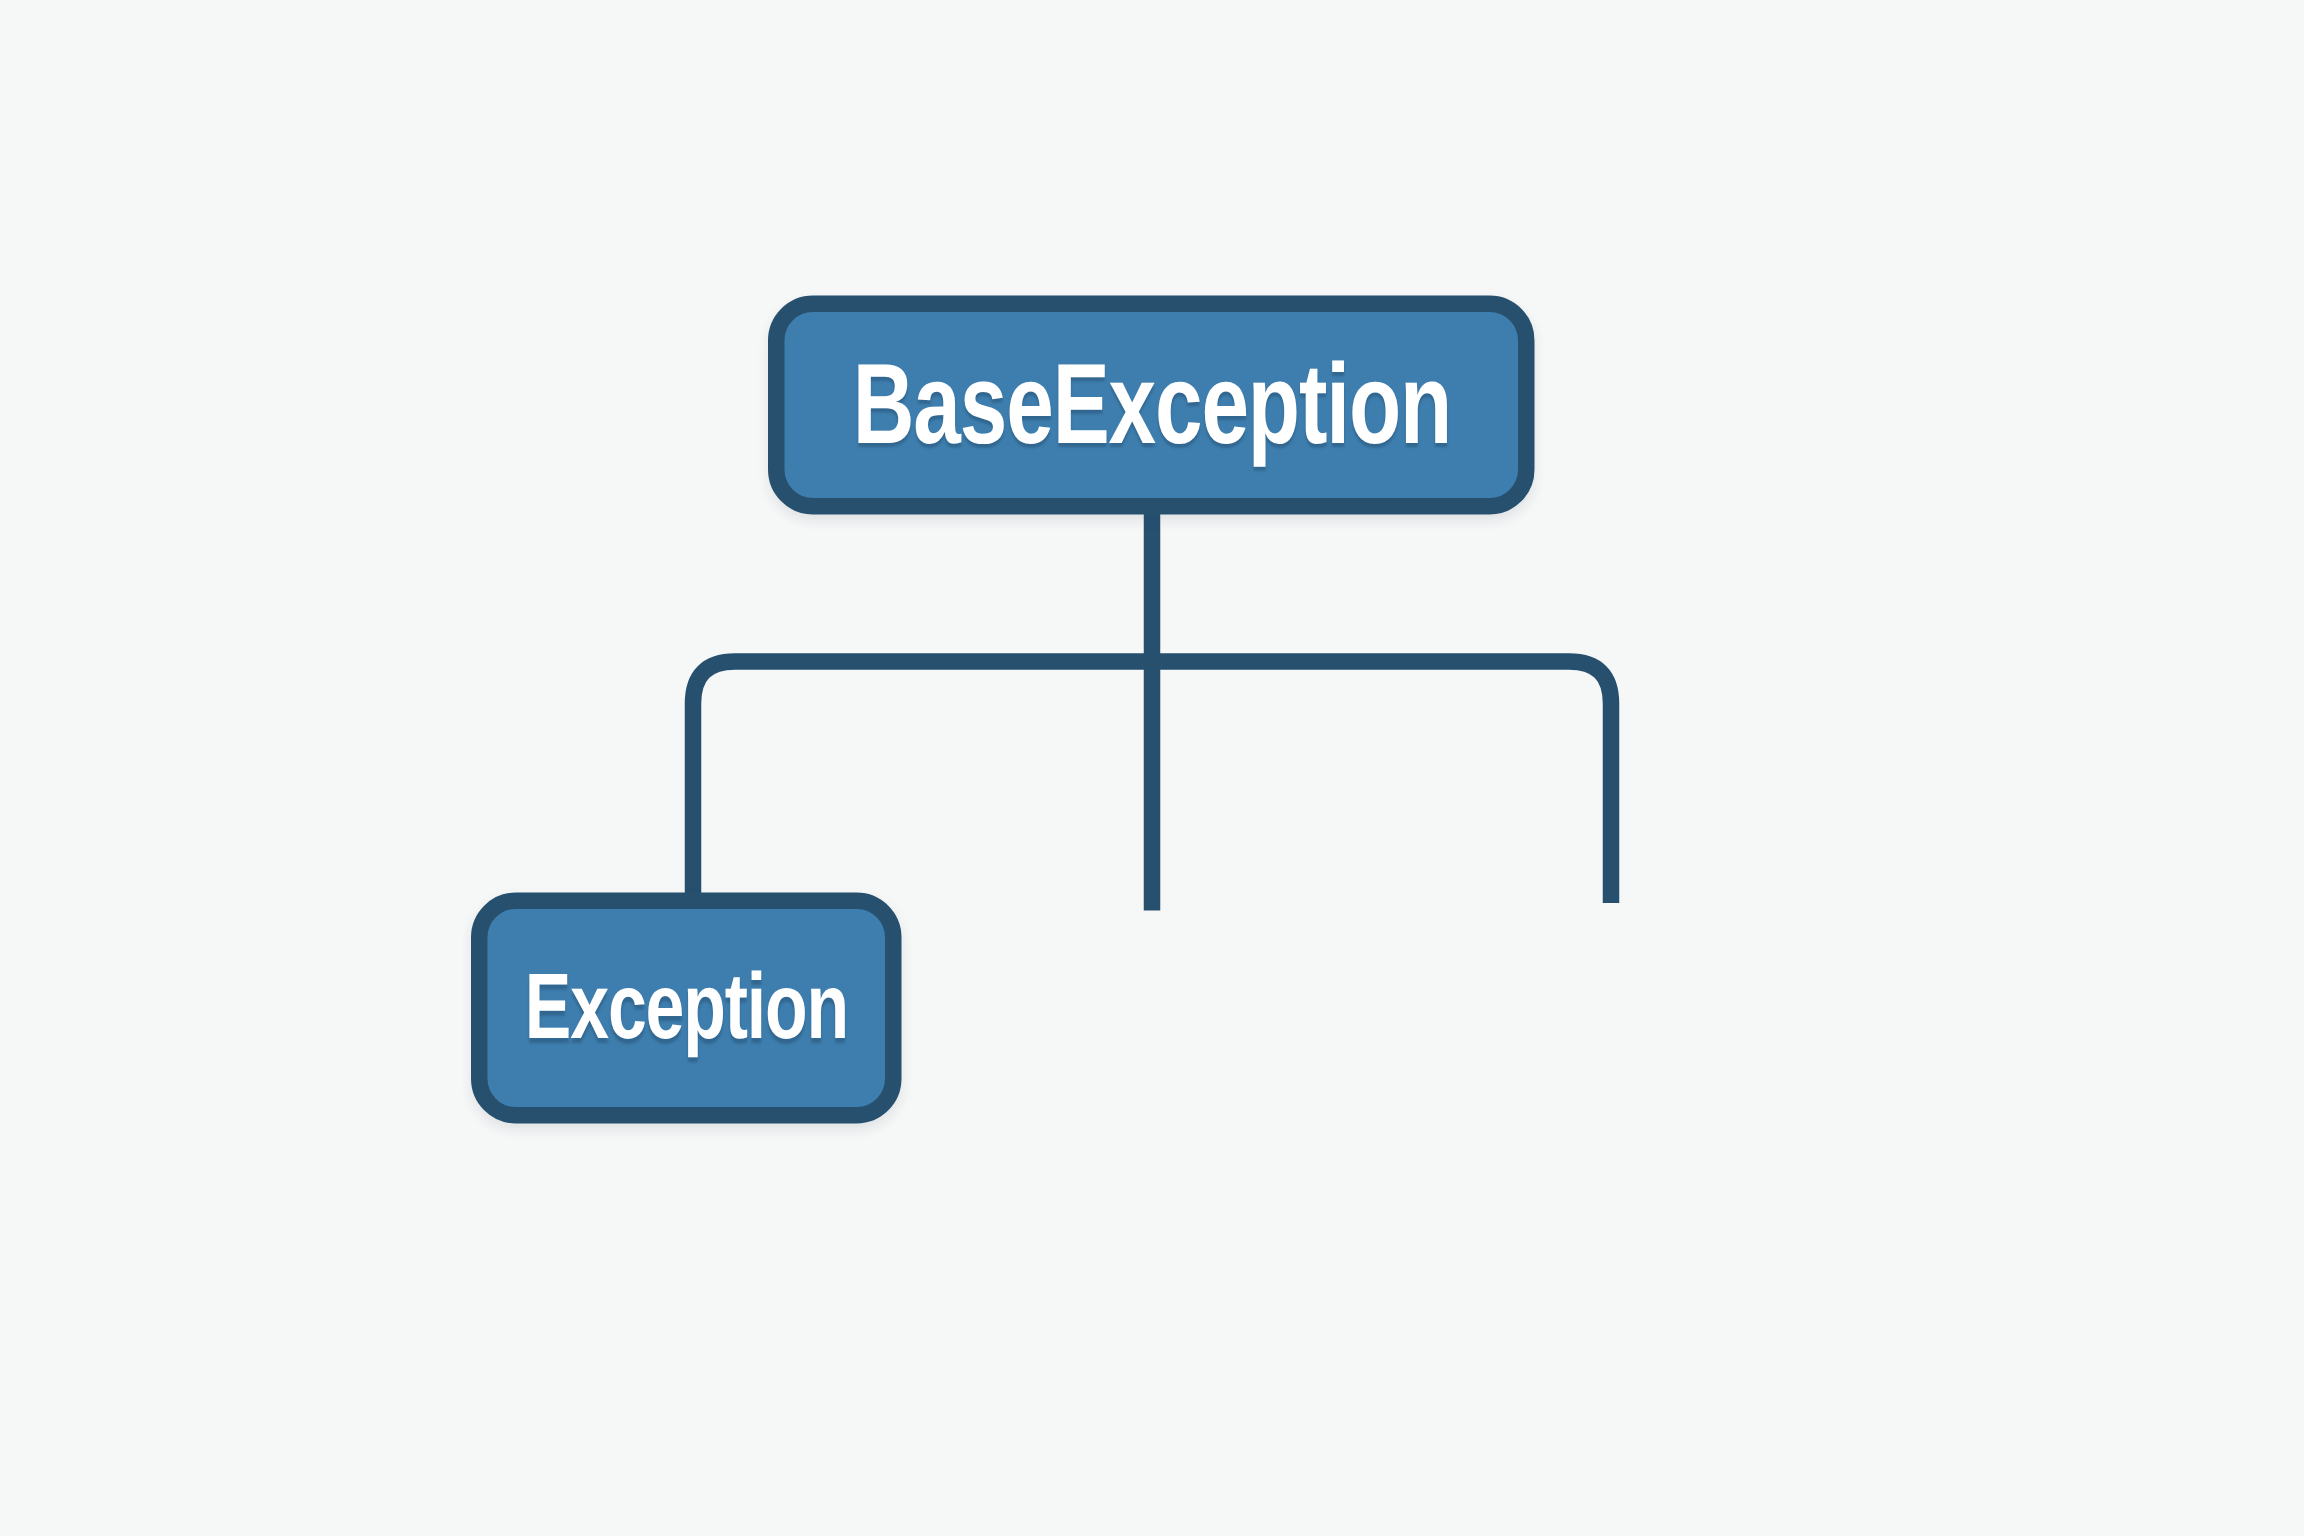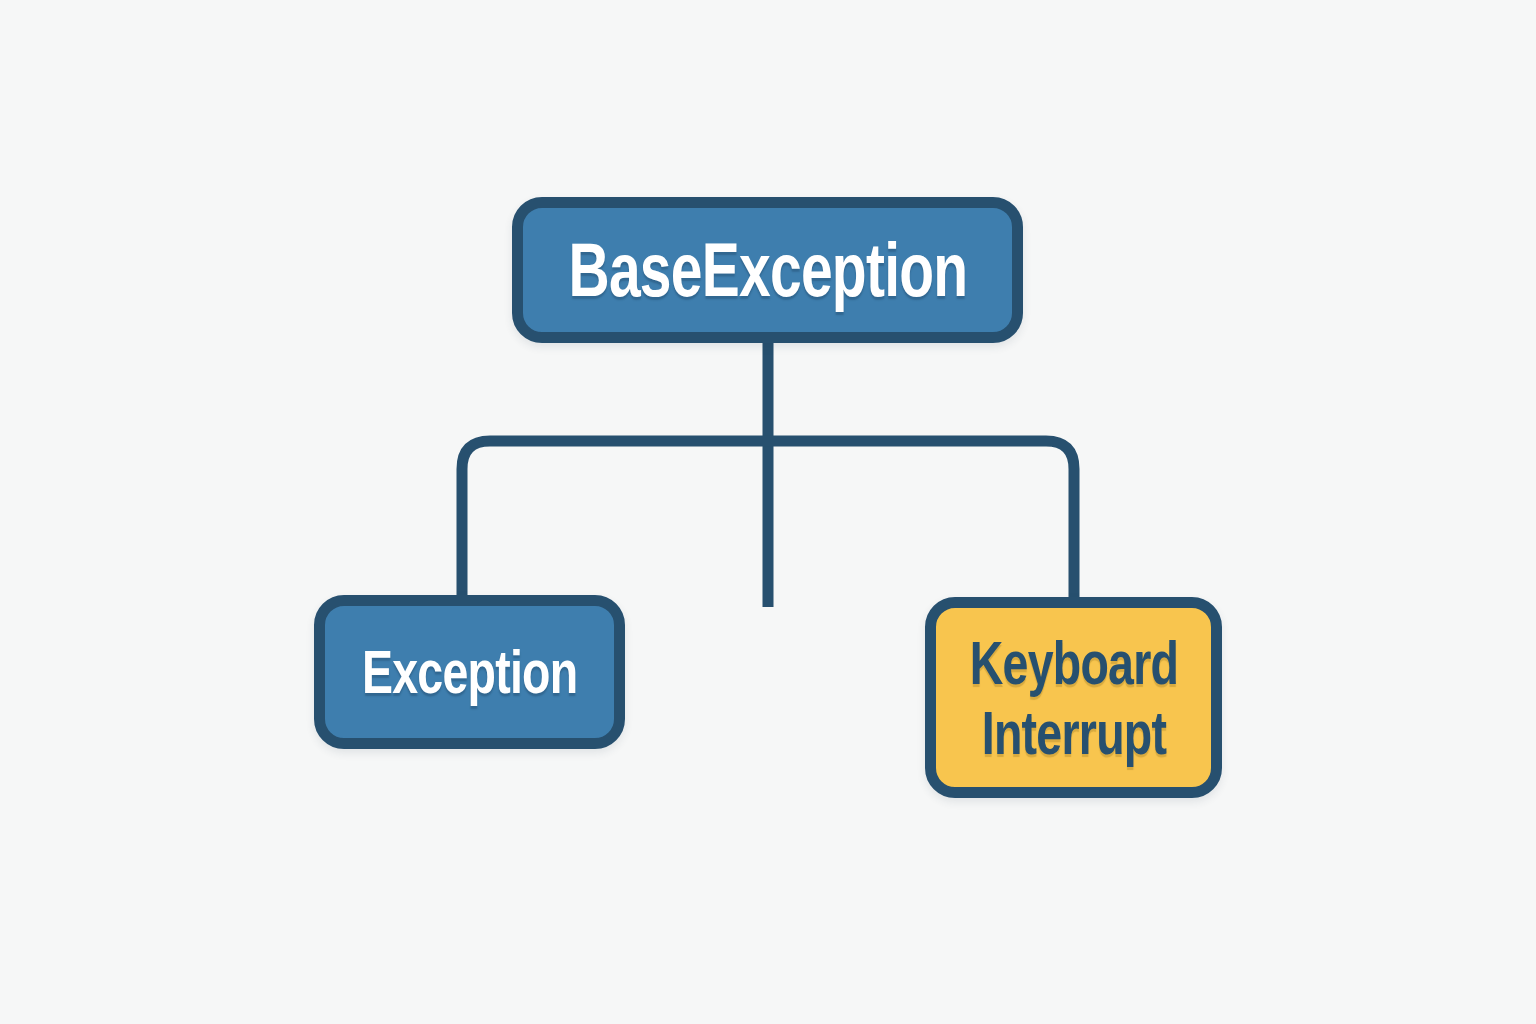--- a/index.html
+++ b/index.html
@@ -54,21 +54,21 @@
     white-space: normal;
   }
   .node.blue .node-label {
     text-shadow: 0 3px 2px rgba(20, 50, 75, 0.30);
   }
   .node.yellow .node-label {
     text-shadow: 0 3px 1px rgba(120, 90, 20, 0.25);
   }
   
   .n-root      { left: 512px; top: 197px; width: 511px; height: 146px; }
-  .n-child-0   { left: 314px; top: 595px; width: 311px; height: 154px; }
+  .n-child-0   { left: 314px; top: 595px; width: 287px; height: 154px; }
   .n-child-1   { left: 632px; top: 602px; width: 274px; height: 193px; }
   .n-child-2   { left: 925px; top: 597px; width: 297px; height: 201px; }
   .lbl-lg { font-size: 76px; }
   .lbl-md { font-size: 62px; }
 </style>
 </head>
 <body>
 
 <div class="canvas">
 
@@ -79,17 +79,14 @@
 
   <div class="node n-root blue">
     <span class="node-label lbl-lg">BaseException</span>
   </div>
 
   <div class="node n-child-0 blue">
     <span class="node-label lbl-md">Exception</span>
   </div>
 
 
-  <div class="node n-child-2 yellow">
-    <span class="node-label lbl-md">Keyboard Interrupt</span>
-  </div>
 
 </div>
 
 </body></html>

